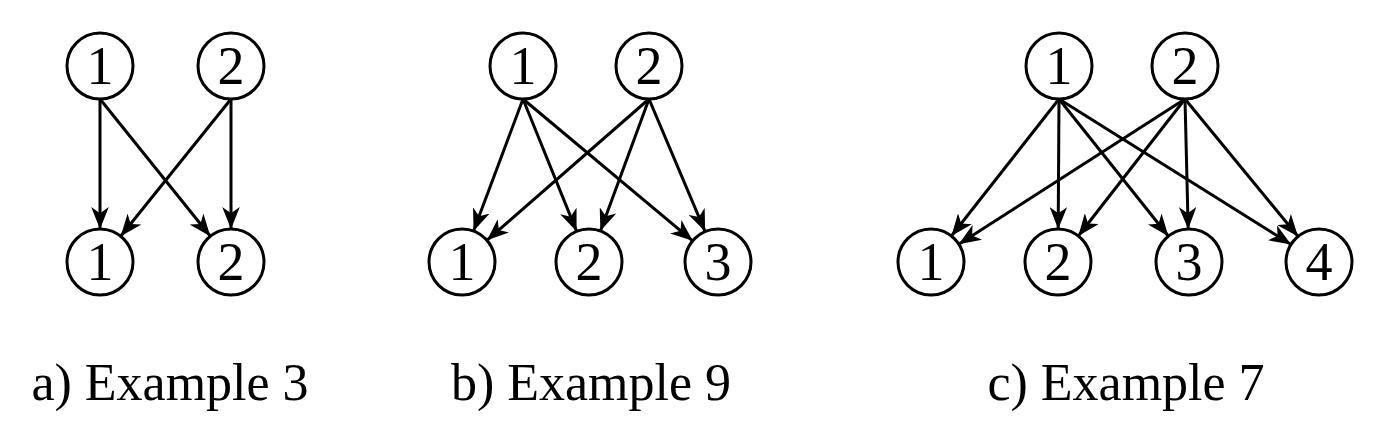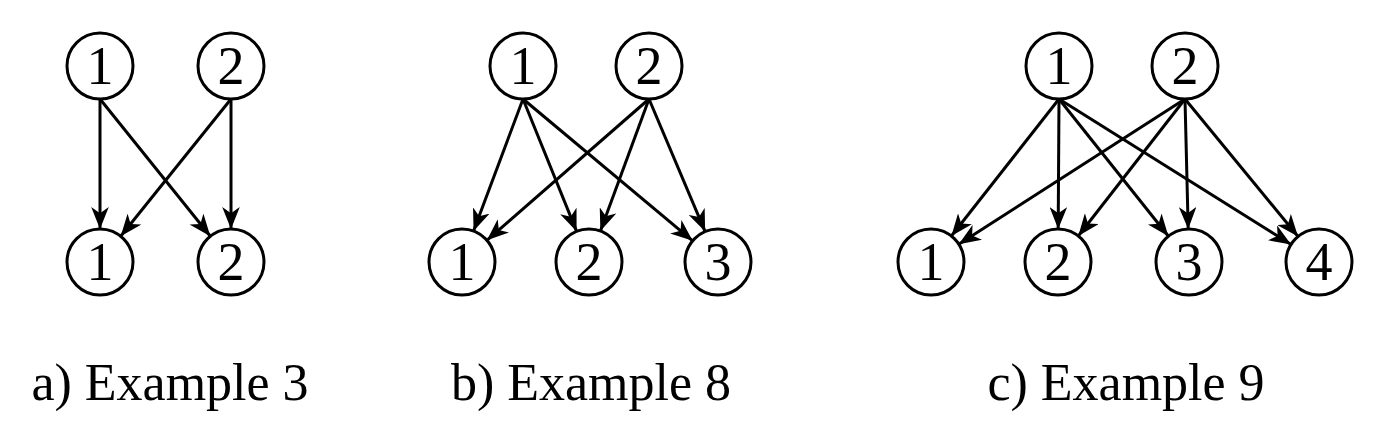--- a/index.html
+++ b/index.html
@@ -107,15 +107,15 @@
         <circle cx="1058" cy="262" r="33" class="node"></circle>
         <text x="1058" y="280" class="node-label">2</text>
         <circle cx="1189" cy="262" r="33" class="node"></circle>
         <text x="1189" y="280" class="node-label">3</text>
         <circle cx="1319" cy="262" r="33" class="node"></circle>
         <text x="1319" y="280" class="node-label">4</text>
       </g>
     </svg>
 
   <div class="caption" style="left:170px">a) Example 3</div>
-  <div class="caption" style="left:591px">b) Example 8</div>
-  <div class="caption" style="left:1126px">c) Example 9</div>
+  <div class="caption" style="left:591px">b) Example 9</div>
+  <div class="caption" style="left:1126px">c) Example 7</div>
 </div>
 
 </body></html>

